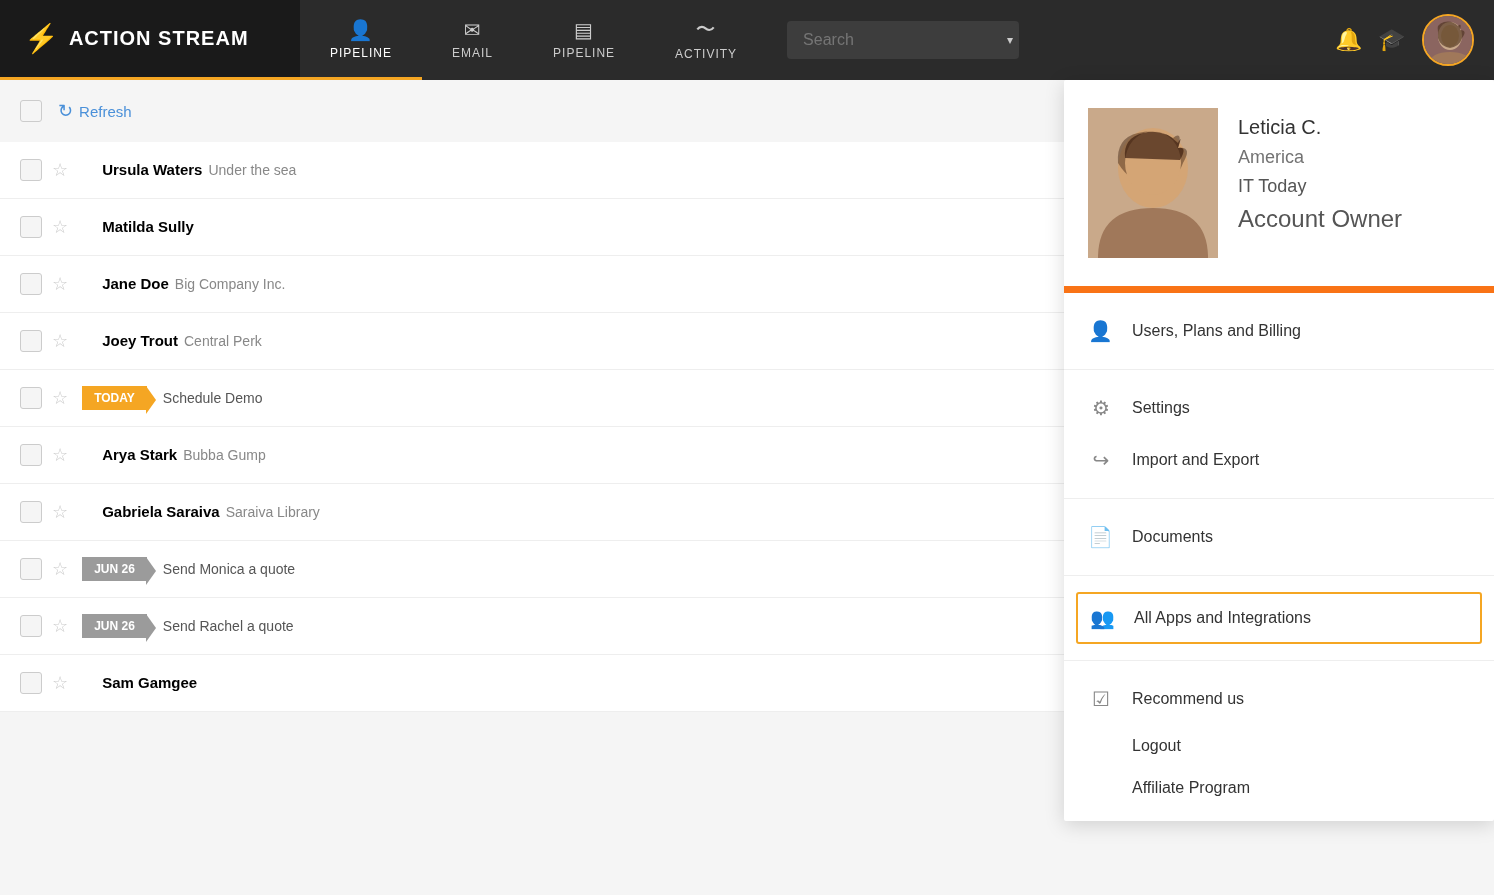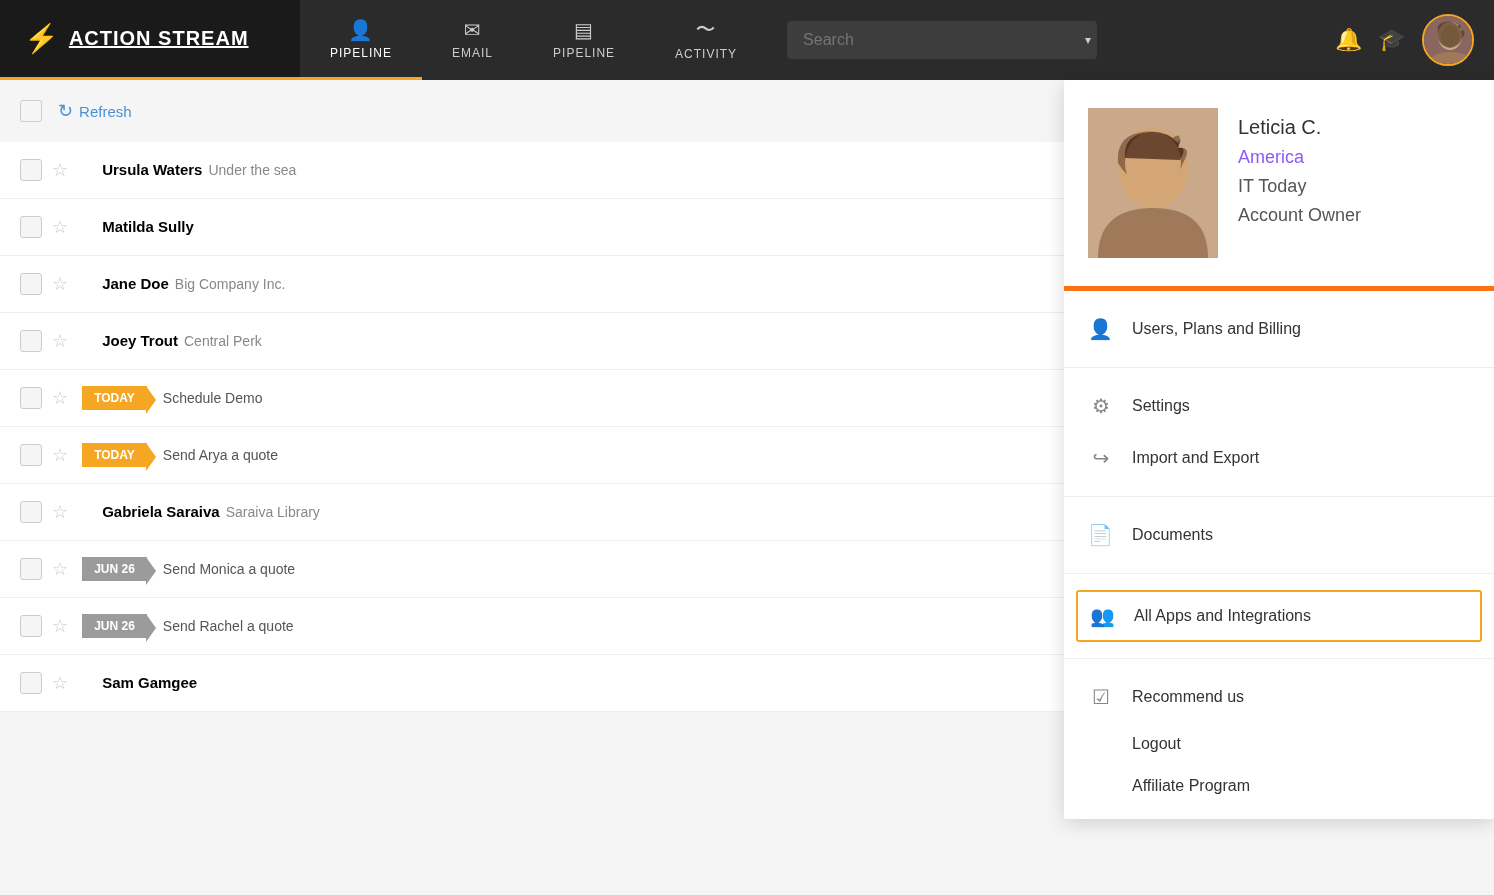--- a/index.html
+++ b/index.html
@@ -8,37 +8,37 @@
     
     .topnav {
       display: flex; align-items: center; background: #2b2b2b; height: 80px;
       position: relative; z-index: 10;
     }
     .brand {
       display: flex; align-items: center; background: #1a1a1a; height: 100%;
       padding: 0 24px; min-width: 300px; border-bottom: 3px solid #f5a623;
     }
     .brand-icon { color: #f5a623; font-size: 28px; margin-right: 10px; }
-    .brand-name { color: #fff; font-size: 20px; font-weight: bold; letter-spacing: 1px; text-decoration: underline; }
+    .brand-name { color: #fff; font-size: 20px; font-weight: bold; letter-spacing: 1px; }
 
     .nav-items { display: flex; align-items: center; height: 100%; }
     .nav-item {
       display: flex; flex-direction: column; align-items: center; justify-content: center;
       color: #ccc; padding: 0 30px; height: 100%; cursor: pointer; text-decoration: none;
       font-size: 12px; letter-spacing: 1px; gap: 4px; border-bottom: 3px solid transparent;
     }
     .nav-item.active { color: #fff; border-bottom: 3px solid #f5a623; }
     .nav-item-icon { font-size: 20px; }
 
     .search-wrap {
       display: flex; align-items: center; margin-left: 20px; position: relative;
     }
     .search-input {
       background: #3d3d3d; border: none; color: #ccc; padding: 10px 40px 10px 16px;
-      font-size: 16px; border-radius: 4px; width: 310px; outline: none;
+      font-size: 16px; border-radius: 4px; width: 232px; outline: none;
     }
     .search-dropdown {
       position: absolute; right: 0; background: #3d3d3d; border: none;
       color: #ccc; padding: 10px 6px; cursor: pointer; border-radius: 0 4px 4px 0;
       font-size: 12px;
     }
 
     .nav-right { display: flex; align-items: center; margin-left: auto; gap: 16px; padding-right: 20px; }
     .nav-icon-btn { color: #ccc; font-size: 22px; cursor: pointer; background: none; border: none; }
     .avatar-btn {
@@ -73,27 +73,27 @@
     .contact-name { font-weight: bold; font-size: 15px; color: #000000; }
     .contact-meta { flex: 1; padding: 0 20px; }
 
     
     .dropdown-menu {
       position: absolute; top: 80px; right: 0; width: 430px; background: #fff;
       box-shadow: 0 4px 20px rgba(0,0,0,0.15); z-index: 100; border-radius: 2px;
     }
     .profile-section {
       display: flex; align-items: flex-start; padding: 28px 24px; gap: 20px;
-      border-bottom: 5px solid #f97316;
+      border-bottom: 7px solid #f97316;
     }
     .profile-info { display: flex; flex-direction: column; gap: 8px; padding-top: 8px; }
     .profile-name { font-size: 20px; color: #333; font-weight: normal; }
-    .profile-region { font-size: 18px; color: #8b5cf6; }
+    .profile-region { font-size: 18px; color: #737373; }
     .profile-company { font-size: 18px; color: #555; }
-    .profile-role { font-size: 18px; color: #555; }
+    .profile-role { font-size: 24px; color: #555; }
 
     .menu-section { padding: 12px 0; border-bottom: 1px solid #eee; }
     .menu-item {
       display: flex; align-items: center; gap: 18px; padding: 14px 24px;
       cursor: pointer; color: #333; font-size: 16px;
     }
     .menu-item.highlighted { border: 2px solid #f5a623; margin: 4px 12px; border-radius: 3px; padding: 12px 12px; }
     .menu-item-icon { font-size: 20px; color: #888; flex-shrink: 0; width: 26px; text-align: center; }
 
     .menu-section-last { padding: 12px 0; }
@@ -234,20 +234,23 @@
           TODAY
           <span style="position:absolute;right:-9px;top:0;width:0;height:0;border-top:14px solid transparent;border-bottom:14px solid transparent;border-left:10px solid #f5a623;"></span>
         </span>
       </div>
       <span style="color:#555;font-size:14px;min-width:220px;">Schedule Demo</span>
     </div>
   </li>
         <li class="contact-row">
     <div class="contact-cb"></div>
     <span class="contact-star">☆</span>
+    <div class="contact-meta">
+      <span class="contact-name">Arya Stark</span><span style="font-weight:normal;color:#888;font-size:14px;margin-left:6px;">Bubba Gump</span>
+    </div>
     <div style="display:flex;align-items:center;gap:16px;">
       <div style="position:relative;display:inline-flex;align-items:center;">
         <span style="background:#f5a623;color:#fff;font-size:12px;font-weight:bold;padding:5px 12px;display:inline-block;position:relative;">
           TODAY
           <span style="position:absolute;right:-9px;top:0;width:0;height:0;border-top:14px solid transparent;border-bottom:14px solid transparent;border-left:10px solid #f5a623;"></span>
         </span>
       </div>
       <span style="color:#555;font-size:14px;min-width:220px;">Send Arya a quote</span>
     </div>
   </li>

